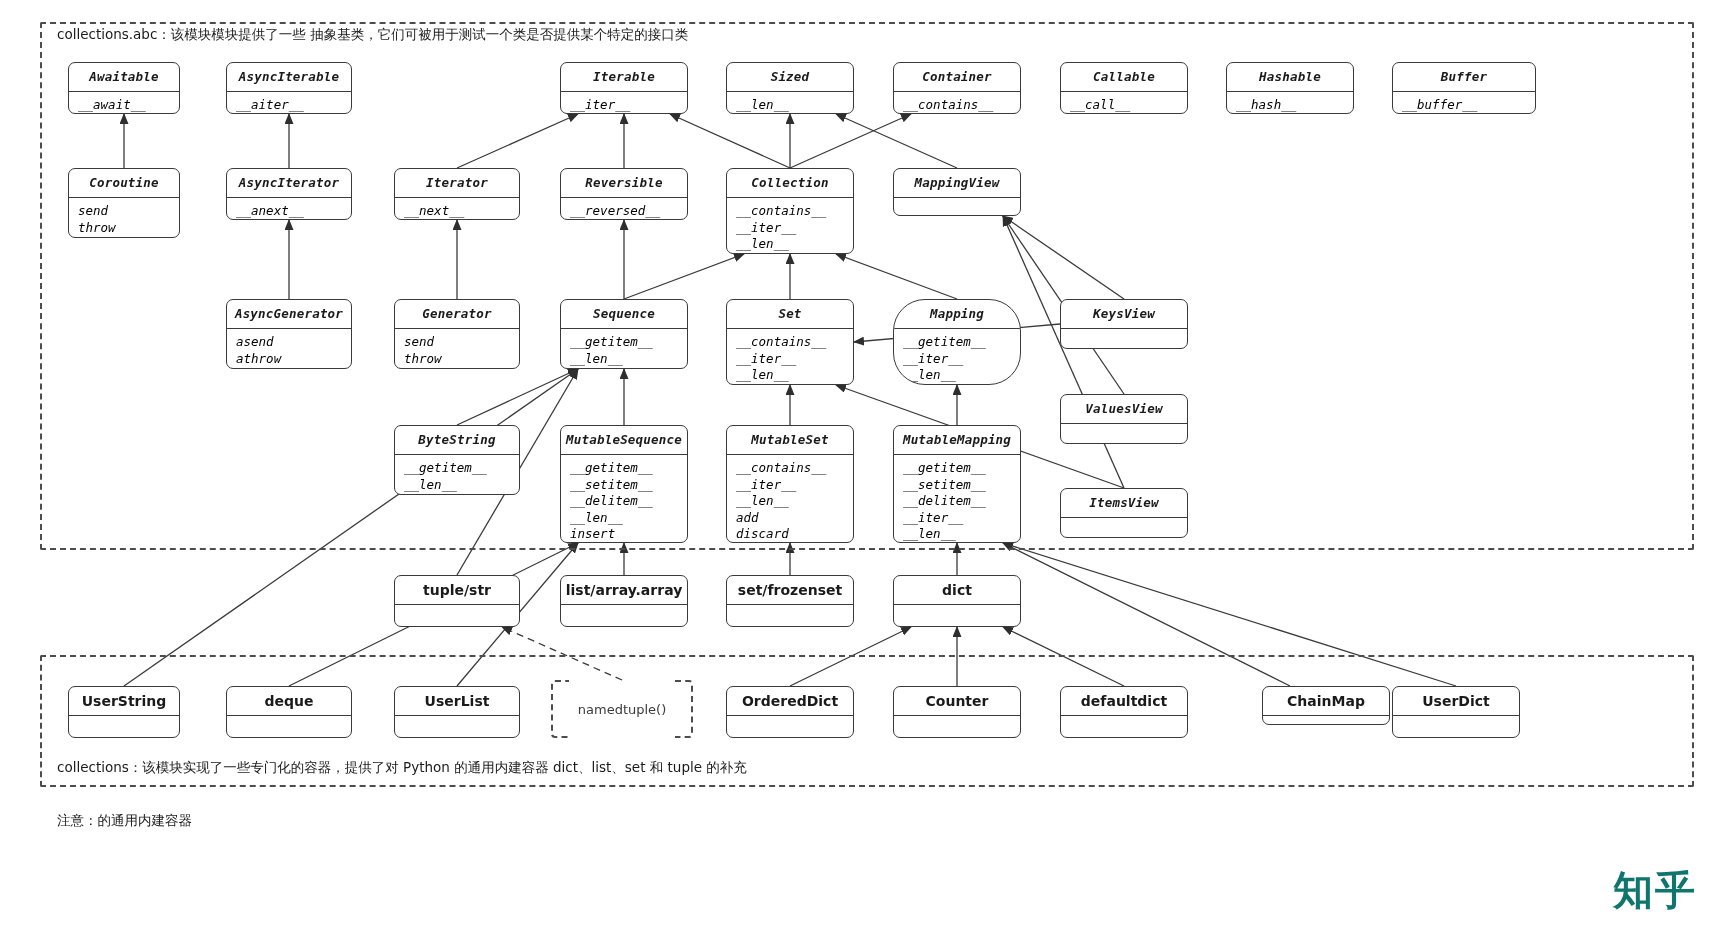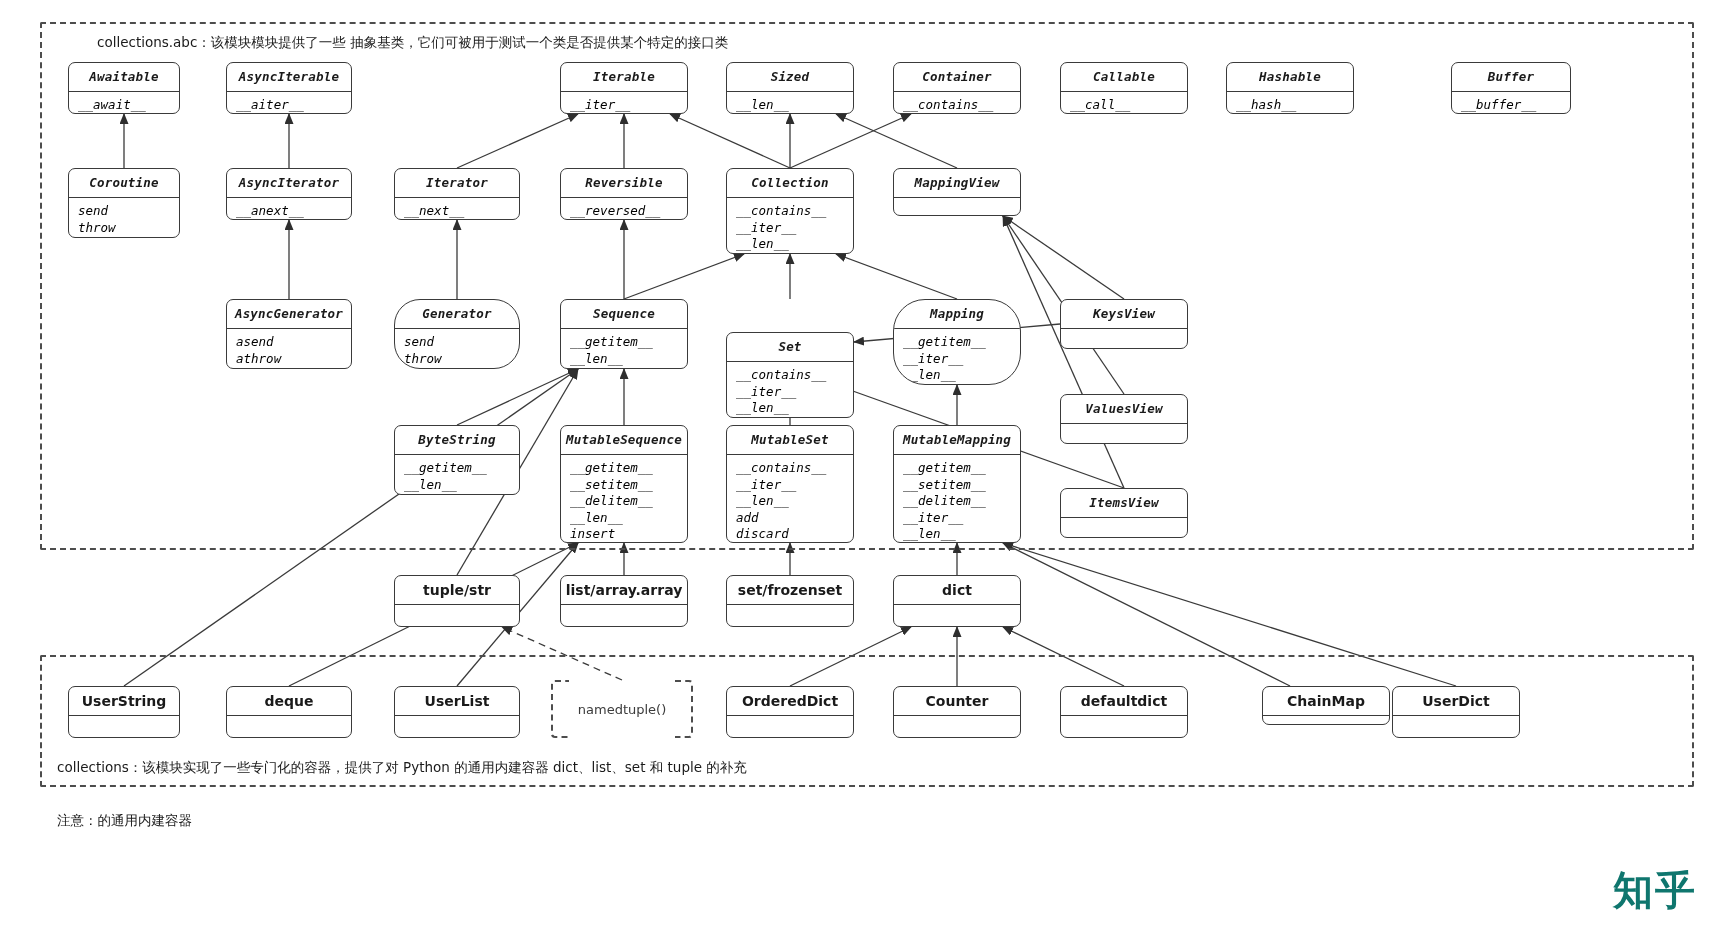--- a/index.html
+++ b/index.html
@@ -89,21 +89,21 @@
         <line x1="790" y1="686" x2="911" y2="627" stroke="#3a3a3a" stroke-width="1.3" marker-end="url(#arrow)"></line>
         <line x1="957" y1="686" x2="957" y2="627" stroke="#3a3a3a" stroke-width="1.3" marker-end="url(#arrow)"></line>
         <line x1="1124" y1="686" x2="1003" y2="627" stroke="#3a3a3a" stroke-width="1.3" marker-end="url(#arrow)"></line>
         <line x1="1290" y1="686" x2="1003" y2="543" stroke="#3a3a3a" stroke-width="1.3" marker-end="url(#arrow)"></line>
         <line x1="1456" y1="686" x2="1003" y2="543" stroke="#3a3a3a" stroke-width="1.3" marker-end="url(#arrow)"></line>
       </g>
   </svg>
 
   <div id="regions">
       <div class="region" style="left: 40px; top: 22px; width: 1654px; height: 528px;"></div>
-      <div class="region-label" style="left: 57px; top: 34px; margin-left: 40px;">collections.abc：该模块模块提供了一些 抽象基类，它们可被用于测试一个类是否提供某个特定的接口类</div>
+      <div class="region-label" style="left: 57px; top: 26px;">collections.abc：该模块模块提供了一些 抽象基类，它们可被用于测试一个类是否提供某个特定的接口类</div>
       <div class="region" style="left: 40px; top: 655px; width: 1654px; height: 132px;"></div>
       <div class="region-label" style="left: 57px; top: 759px;">collections：该模块实现了一些专门化的容器，提供了对 Python 的通用内建容器 dict、list、set 和 tuple 的补充</div>
     </div>
   <div id="nodes">
       <div class="node abstract" style="left: 68px; top: 62px; width: 112px; height: 52px;">
         <div class="title">Awaitable</div>
         <div class="members">
           <div>__await__</div>
         </div>
       </div>
@@ -136,21 +136,21 @@
         <div class="members">
           <div>__call__</div>
         </div>
       </div>
       <div class="node abstract" style="left: 1226px; top: 62px; width: 128px; height: 52px;">
         <div class="title">Hashable</div>
         <div class="members">
           <div>__hash__</div>
         </div>
       </div>
-      <div class="node abstract" style="left: 1451px; top: 62px; width: 120px; height: 52px;">
+      <div class="node abstract" style="left: 1392px; top: 62px; width: 144px; height: 52px;">
         <div class="title">Buffer</div>
         <div class="members">
           <div>__buffer__</div>
         </div>
       </div>
       <div class="node abstract" style="left: 68px; top: 168px; width: 112px; height: 70px;">
         <div class="title">Coroutine</div>
         <div class="members">
           <div>send</div>
           <div>throw</div>
@@ -186,35 +186,35 @@
         <div class="title">MappingView</div>
         <div class="members"></div>
       </div>
       <div class="node abstract" style="left: 226px; top: 299px; width: 126px; height: 70px;">
         <div class="title">AsyncGenerator</div>
         <div class="members">
           <div>asend</div>
           <div>athrow</div>
         </div>
       </div>
-      <div class="node abstract" style="left: 394px; top: 299px; width: 126px; height: 70px; border-radius: 26px;">
+      <div class="node abstract" style="left: 394px; top: 299px; width: 126px; height: 70px;">
         <div class="title">Generator</div>
         <div class="members">
           <div>send</div>
           <div>throw</div>
         </div>
       </div>
       <div class="node abstract" style="left: 560px; top: 299px; width: 128px; height: 70px;">
         <div class="title">Sequence</div>
         <div class="members">
           <div>__getitem__</div>
           <div>__len__</div>
         </div>
       </div>
-      <div class="node abstract" style="left: 726px; top: 299px; width: 128px; height: 86px; margin-top: 33px;">
+      <div class="node abstract" style="left: 726px; top: 299px; width: 128px; height: 86px;">
         <div class="title">Set</div>
         <div class="members">
           <div>__contains__</div>
           <div>__iter__</div>
           <div>__len__</div>
         </div>
       </div>
       <div class="node abstract" style="left: 893px; top: 299px; width: 128px; height: 86px; border-radius: 32px;">
         <div class="title">Mapping</div>
         <div class="members">

